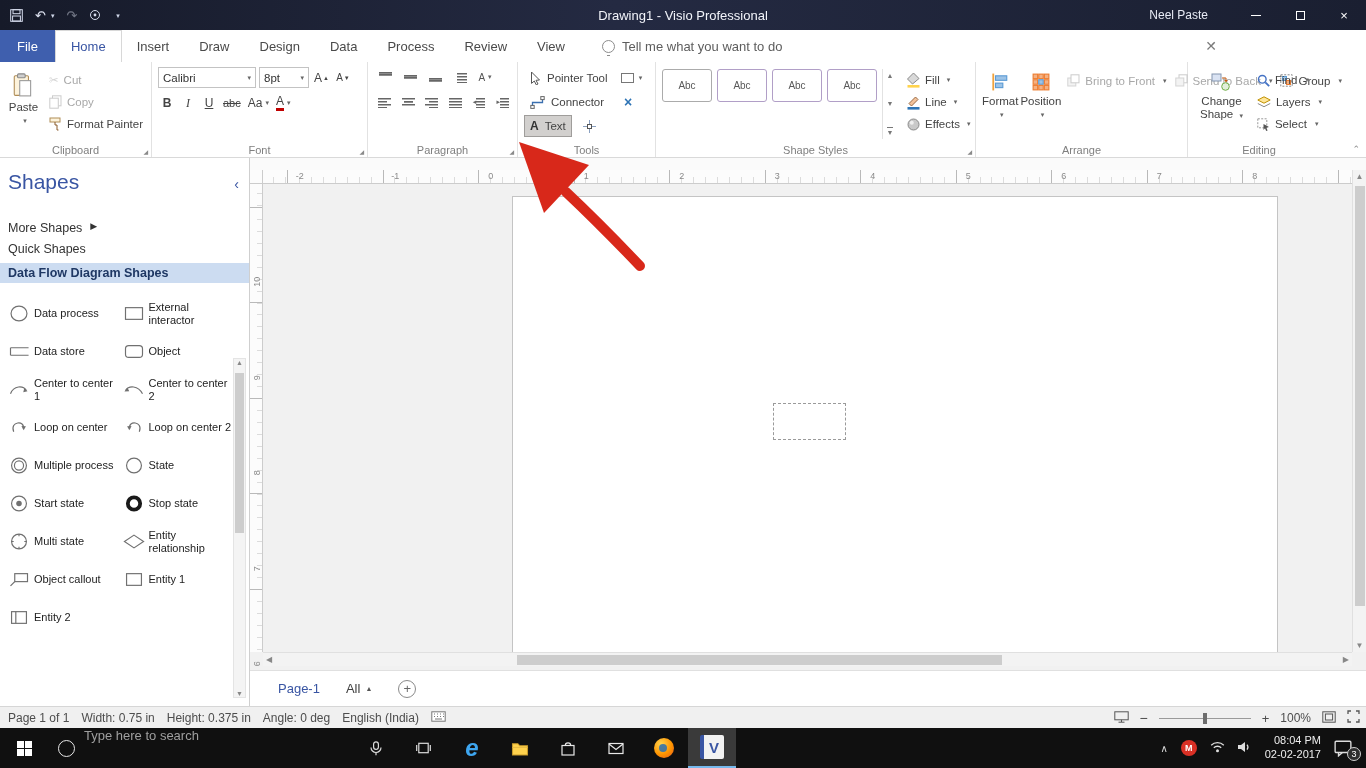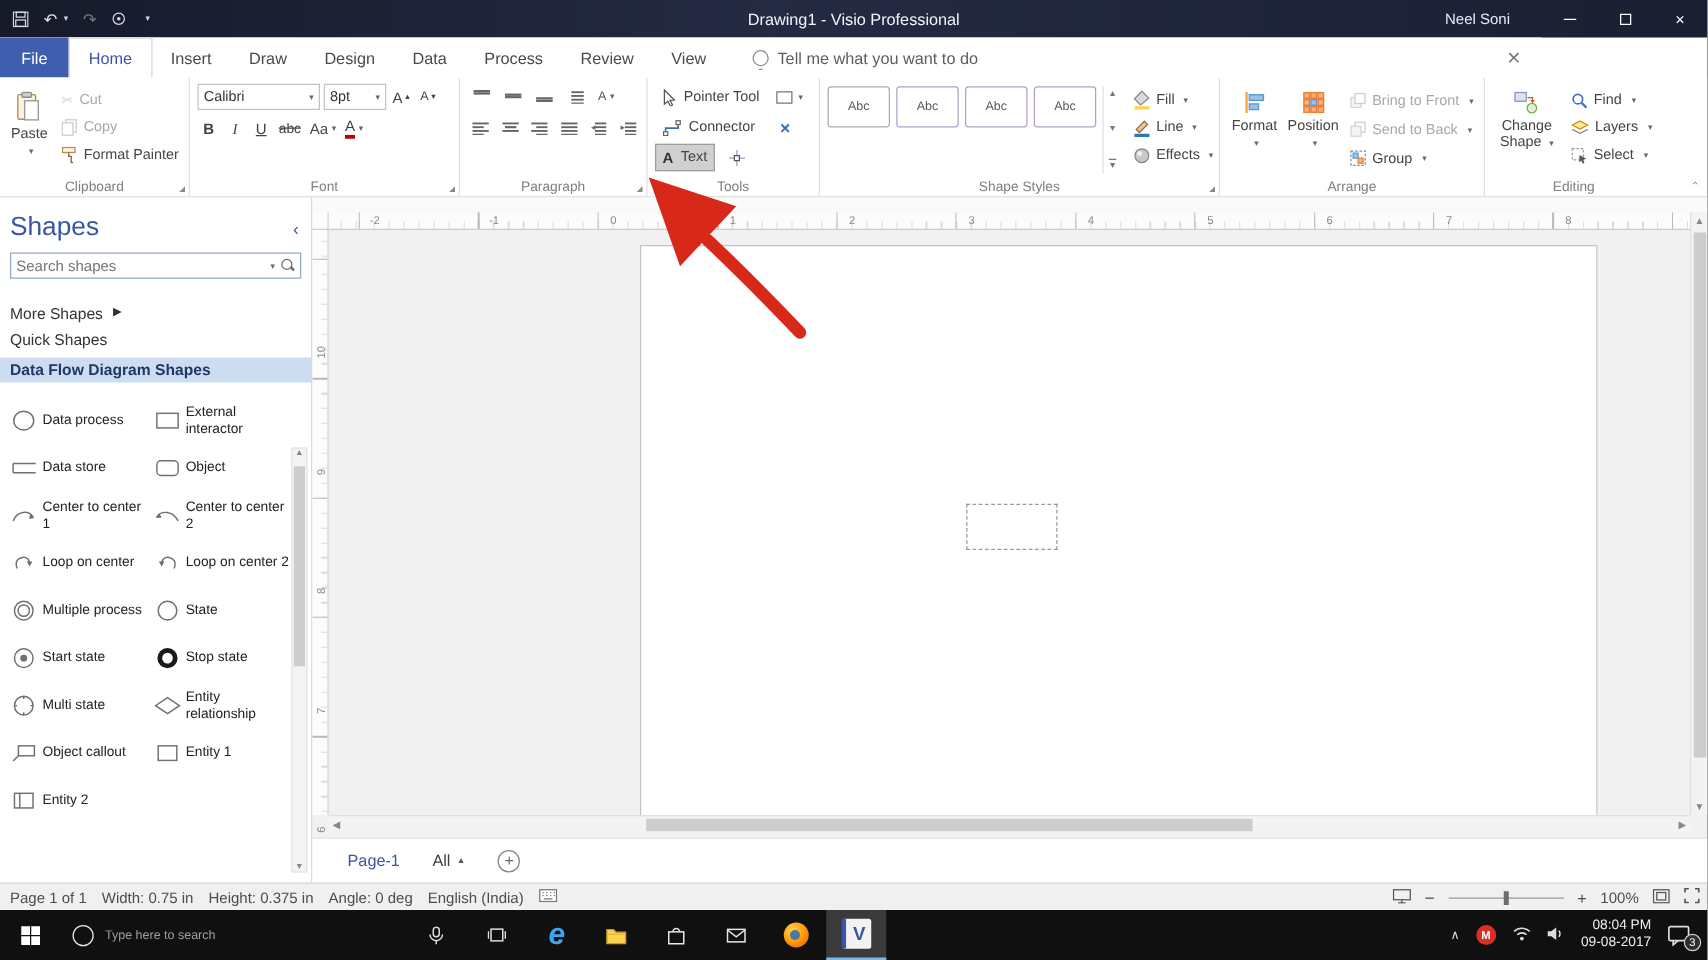--- a/index.html
+++ b/index.html
@@ -100,21 +100,21 @@
 .statusbar{position:absolute;left:0;top:706px;width:1366px;height:22px;background:#f0f0f0;border-top:1px solid #d6d6d6;display:flex;align-items:center;font-size:12px;color:#4d4d4d;padding-left:8px;gap:12px}
 .sb-right{position:absolute;right:6px;top:0;height:22px;display:flex;align-items:center;gap:11px;color:#4d4d4d}
 .slider{width:92px;height:1px;background:#9a9a9a;position:relative}
 .slider .sthumb{position:absolute;left:44px;top:-5px;width:4px;height:11px;background:#6d6d6d}
 
 .taskbar{position:absolute;left:0;top:728px;width:1366px;height:40px;background:#101010;display:flex;align-items:stretch;color:#ddd}
 .tb-item{width:48px;display:flex;align-items:center;justify-content:center;flex:none}
 .startgrid{width:15px;height:15px;display:grid;grid-template-columns:7px 7px;grid-template-rows:7px 7px;gap:1px}
 .startgrid i{background:#fff}
 .cortana-ring{width:17px;height:17px;border:1.6px solid #e8e8e8;border-radius:50%}
-.tb-search-text{display:flex;align-items:center;color:#9f9f9f;font-size:10px;padding-right:8px;white-space:nowrap}
+.tb-search-text{display:flex;align-items:flex-start;color:#9f9f9f;font-size:13px;padding-right:8px;white-space:nowrap}
 .spacer{width:145px;flex:none}
 .edge-e{font-size:24px;font-weight:bold;color:#3ea6f0;font-style:italic;line-height:1}
 .ffx{width:20px;height:20px;border-radius:50%;background:radial-gradient(circle at 35% 30%,#ffd34d,#ff9400 55%,#e3541f);position:relative}
 .ffx::after{content:"";position:absolute;left:5px;top:6px;width:8px;height:8px;border-radius:50%;background:#2a6fb0;opacity:.85}
 .visio-item{width:48px;display:flex;align-items:center;justify-content:center;background:#3a3a3a;border-bottom:2px solid #76b9ed;flex:none}
 .visio-tile{width:24px;height:24px;background:#f2f2f2;border-radius:2px;display:flex;align-items:center;justify-content:center;color:#3955a3;font-weight:bold;font-size:15px;border-left:4px solid #3955a3}
 .tray{margin-left:auto;display:flex;align-items:center;gap:13px;padding-right:10px}
 .gmail{width:16px;height:16px;border-radius:50%;background:#d93025;color:#fff;font-size:9px;font-weight:bold;display:flex;align-items:center;justify-content:center}
 .clock{font-size:11px;line-height:1.25;text-align:right;color:#eee}
 .notif{position:relative;width:22px;height:18px}
@@ -142,21 +142,21 @@
             <circle cx="6" cy="6" r="4.5" fill="none" stroke="#d6dcee"></circle>
             <circle cx="6" cy="6" r="1.4" fill="#d6dcee"></circle>
           </svg>
         </span>
       <span class="qi">
           <span class="dd" style="color:#cfd6e8">▾</span>
         </span>
     </div>
     <div class="tb-title">Drawing1  -  Visio Professional</div>
     <div class="tb-right">
-      <span class="tb-user">Neel Soni</span>
+      <span class="tb-user">Neel Paste</span>
       <span class="winbtn">
           <span class="mini"></span>
         </span>
       <span class="winbtn">
           <span class="maxi"></span>
         </span>
       <span class="winbtn">×</span>
     </div>
   </div>
 
@@ -417,21 +417,21 @@
               <rect x="1" y="6" width="4" height="4" fill="#f4b183" stroke="#ed7d31"></rect>
               <rect x="6" y="6" width="4" height="4" fill="#9dc3e6" stroke="#5b9bd5"></rect>
               <rect x="11" y="6" width="4" height="4" fill="#f4b183" stroke="#ed7d31"></rect>
               <rect x="1" y="11" width="4" height="4" fill="#f4b183" stroke="#ed7d31"></rect>
               <rect x="6" y="11" width="4" height="4" fill="#f4b183" stroke="#ed7d31"></rect>
               <rect x="11" y="11" width="4" height="4" fill="#f4b183" stroke="#ed7d31"></rect>
             </svg>
           <span>Position</span>
             <span class="dd">▾</span>
         </div>
-        <div class="arr-col" style="display:flex;flex-direction:column;padding-top:2px">
+        <div class="arr-col" style="display:flex;flex-direction:row;padding-top:2px">
           <div class="sbtn dis">
               <svg class="ic" width="13" height="13" viewBox="0 0 13 13">
                 <rect x="0.8" y="4" width="8" height="8" fill="#e8e8e8" stroke="#aaa"></rect>
                 <rect x="4" y="0.8" width="8" height="8" fill="#fff" stroke="#999"></rect>
               </svg>
               <span>Bring to Front</span>
               <span class="dd">▾</span>
             </div>
           <div class="sbtn dis">
               <svg class="ic" width="13" height="13" viewBox="0 0 13 13">
@@ -501,25 +501,20 @@
     </div>
     <span class="chev-collapse">⌃</span>
   </div>
 
   <div class="main">
 
     <div class="panel">
       <div class="panel-title">
         <span class="t">Shapes</span>
         <span class="col">‹</span>
-      </div>
-      <div class="searchwrap">
-        <input type="text" placeholder="Search shapes" style="">
-        <span class="dd">▾</span>
-        <span class="mglass"></span>
       </div>
       <div class="prow" style="margin-top:14px">
           <span>More Shapes</span>
           <span style="font-size:9px;color:#333">▶</span>
         </div>
       <div class="prow">
           <span>Quick Shapes</span>
         </div>
       <div class="stencil-sel">Data Flow Diagram Shapes</div>
 
@@ -788,21 +783,21 @@
       <span class="gmail">M</span>
       <span><svg width="15" height="12" viewBox="0 0 15 12">
             <path d="M1.2 4.2 a9 9 0 0 1 12.6 0" fill="none" stroke="#ddd" stroke-width="1.3"></path>
             <path d="M3.8 6.8 a5.2 5.2 0 0 1 7.4 0" fill="none" stroke="#ddd" stroke-width="1.3"></path>
             <circle cx="7.5" cy="9.8" r="1.5" fill="#ddd"></circle>
           </svg></span>
       <span><svg width="14" height="12" viewBox="0 0 14 12">
             <polygon points="0,4 3,4 7,1 7,11 3,8 0,8" fill="#ddd"></polygon>
             <path d="M9 3.5 a4 4 0 0 1 0 5" fill="none" stroke="#ddd" stroke-width="1.2"></path>
           </svg></span>
-      <span class="clock"><span>08:04 PM</span><br><span>09-08-2017</span></span>
+      <span class="clock"><span>08:04 PM</span><br><span>02-02-2017</span></span>
       <span class="notif"><svg width="18" height="18" viewBox="0 0 16 16">
             <rect x="1" y="2" width="14" height="10" rx="1" fill="none" stroke="#ddd" stroke-width="1.2"></rect>
             <path d="M4 12 L4 15 L7.5 12" fill="none" stroke="#ddd" stroke-width="1.2"></path>
           </svg><span class="badge">3</span></span>
     </div>
   </div>
 
   <svg class="annotation" width="1366" height="768" viewBox="0 0 1366 768">
     <path d="M640 266 Q600 224 566 192" stroke="#d8281a" stroke-width="10" fill="none" stroke-linecap="round"></path>
     <polygon points="519,142 589,165 544,213" fill="#d8281a"></polygon>

